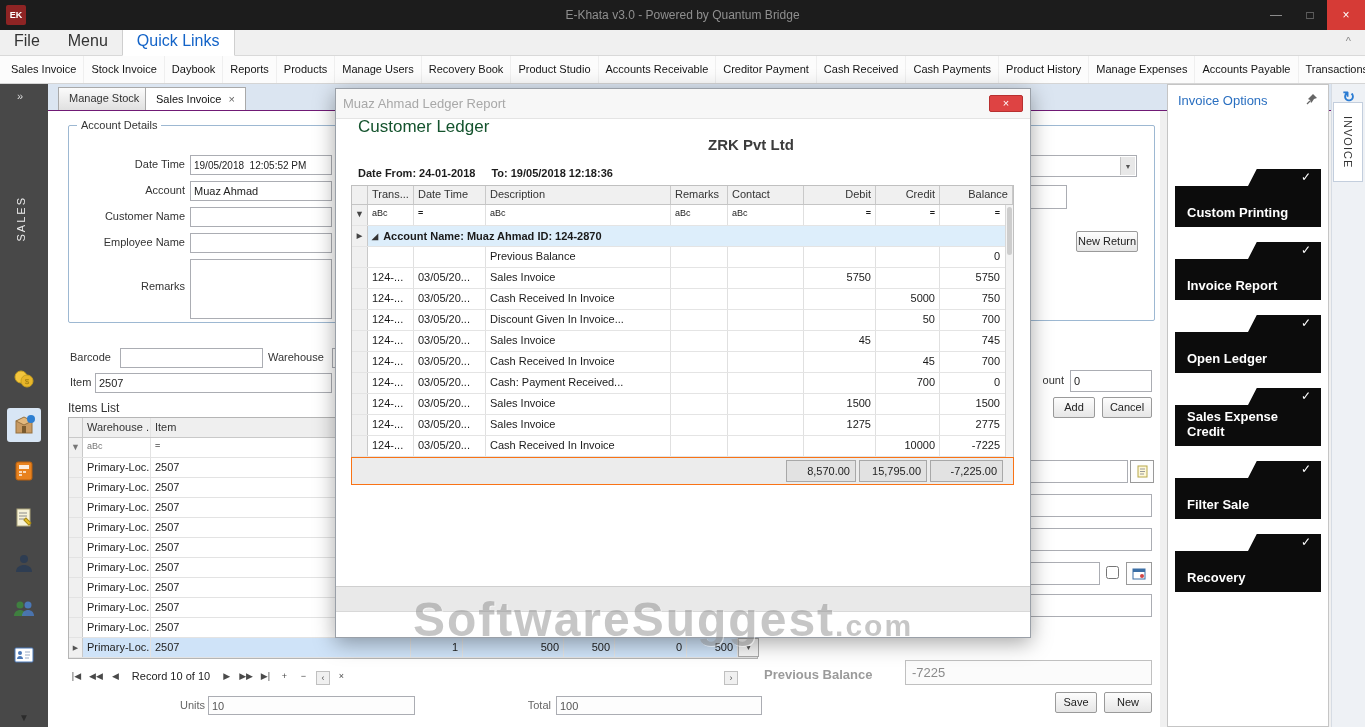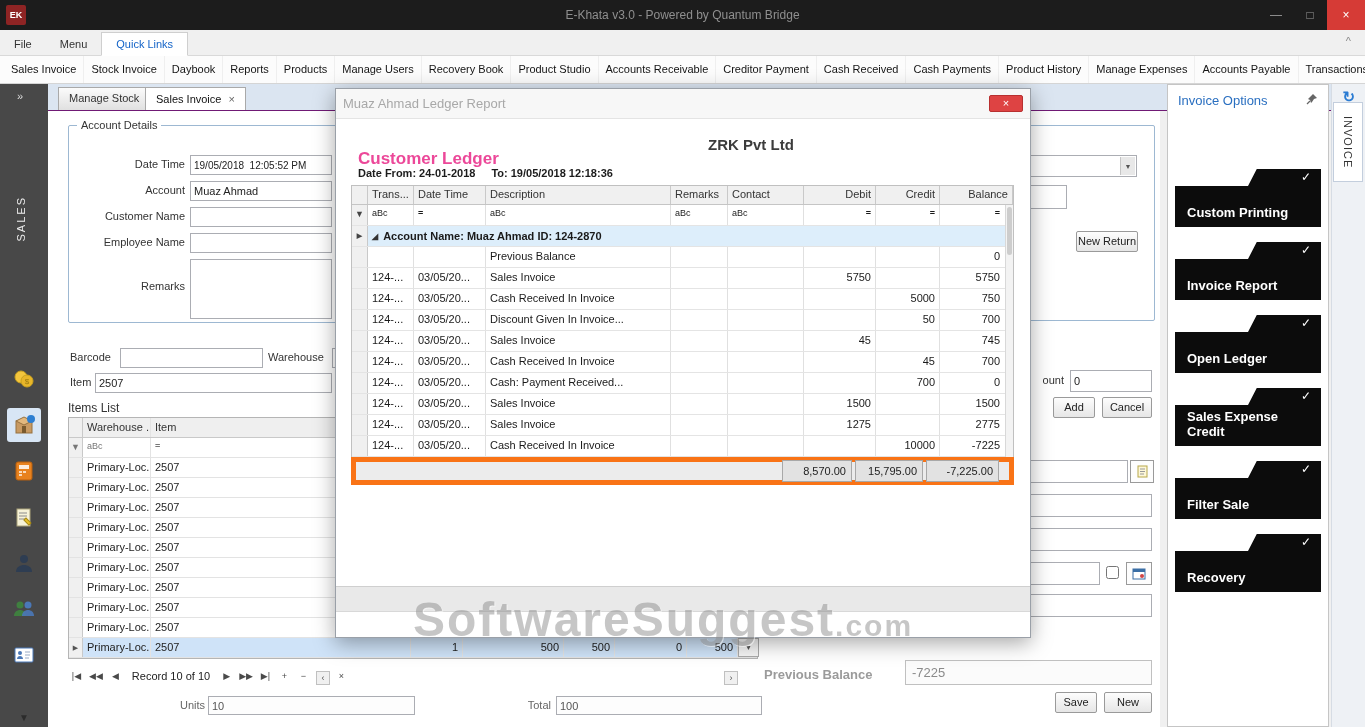--- a/index.html
+++ b/index.html
@@ -12,21 +12,21 @@
   .app-icon{width:20px;height:20px;margin-left:6px;background:#8e2424;color:#fff;font-size:9px;font-weight:bold;
             display:flex;align-items:center;justify-content:center;border-radius:2px}
   .tb-title{position:absolute;left:0;right:0;text-align:center;color:#8f8f8f;font-size:12px;pointer-events:none}
   .win-btns{position:absolute;right:0;top:0;height:30px;display:flex}
   .win-btn{width:34px;height:30px;color:#9a9a9a;display:flex;align-items:center;justify-content:center;font-size:12px}
   .win-btn.close{background:#d63b36;color:#fff;width:38px}
 
   
   .menubar{position:absolute;left:0;top:30px;right:0;height:26px;background:#f0f0f0;border-bottom:1px solid #d9d9d9;
            display:flex;align-items:flex-end;z-index:9}
-  .menu-tab{padding:5px 14px 5px;font-size:11px;color:#333}
+  .menu-tab{padding:5px 14px 5px;font-size:16px;color:#333}
   .menu-tab.active{background:#fff;border:1px solid #cfcfcf;border-bottom:1px solid #fff;color:#1464c8;margin-bottom:-1px}
   .menubar-chevron{position:absolute;right:14px;top:5px;color:#888;font-size:11px}
 
   
   .toolbar{position:absolute;left:0;top:56px;right:0;height:28px;background:#fcfcfc;border-bottom:1px solid #d5d5d5;
            display:flex;align-items:center;padding-left:4px;z-index:9}
   .tb-item{padding:0 7px;font-size:11px;color:#141414;line-height:27px;white-space:nowrap;border-right:1px solid #efefef}
 
   
   .sidebar{position:absolute;left:0;top:84px;bottom:0;width:48px;background:#484848;z-index:6}
@@ -112,42 +112,42 @@
   .inv-btn .chk{position:absolute;top:1px;right:10px;color:#fff;font-size:12px}
   .inv-label{position:absolute;left:12px;bottom:7px;right:6px;color:#fff;font-weight:bold;font-size:13px;line-height:15px}
 
   
   .dialog{position:absolute;left:335px;top:88px;width:696px;height:550px;background:#fff;border:1px solid #9aa0a8;
           box-shadow:0 5px 20px rgba(0,0,0,.35);z-index:40}
   .dlg-titlebar{height:30px;background:#f7f7f7;border-bottom:1px solid #e4e4e4;display:flex;align-items:center;padding:0 7px}
   .dlg-title-text{color:#a8a8a8;font-size:13px}
   .dlg-close{margin-left:auto;width:34px;height:17px;background:#de4343;border:1px solid #b83030;border-radius:2px;
              color:#fff;font-size:11px;text-align:center;line-height:14px}
-  .dlg-h1{position:absolute;left:22px;top:60px;font-size:17px;font-weight:bold;color:#ec4899}
+  .dlg-h1{position:absolute;left:22px;top:28px;font-size:17px;font-weight:normal;color:#14532d}
   .dlg-h2{position:absolute;left:372px;top:47px;font-size:15px;font-weight:bold;color:#3c3c3c}
   .dlg-dates{position:absolute;left:22px;top:78px;font-size:11px;font-weight:bold;color:#1c1c1c;display:flex;gap:16px}
 
   .lgrid{position:absolute;left:15px;top:96px;width:663px;border:1px solid #c0c0c0;background:#fff}
   .lrow{display:flex;height:21px;border-bottom:1px solid #e4e4e4;background:#fff}
   .lrow.head{height:19px;background:#f0f0f0;border-bottom:1px solid #c5c5c5}
   .lrow.filter .lcell{font-size:9px}
   .lrow.group{background:#ddeefb;font-weight:bold}
   .lcell{border-right:1px solid #e0e0e0;padding:3px 4px;white-space:nowrap;overflow:hidden;font-size:11px;color:#1a1a1a}
   .lrow.head .lcell{padding:2px 4px;color:#333;border-right:1px solid #c9c9c9}
   .lcell.ind{width:16px;flex:none;background:#f0f0f0;border-right:1px solid #c9c9c9;padding:0;text-align:center;
              font-size:7px;color:#444;line-height:19px}
   .lc0{width:46px;flex:none}.lc1{width:72px;flex:none}.lc2{width:185px;flex:none}
   .lc3{width:57px;flex:none}.lc4{width:76px;flex:none}
   .lc5{width:72px;flex:none;text-align:right}.lc6{width:64px;flex:none;text-align:right}
   .lc7{width:72px;flex:1;text-align:right;padding-right:12px}
   .grp{flex:1;display:flex;align-items:center;gap:5px}
   .exp{font-size:8px;color:#333}
   .lvscroll{position:absolute;right:0;top:19px;bottom:0;width:8px;background:#f3f3f3;border-left:1px solid #d8d8d8}
   .lvthumb{margin:2px 1px;height:48px;background:#cdcdcd;border-radius:3px}
-  .lsummary{position:absolute;left:15px;top:368px;width:663px;height:28px;background:#ececec;border:5px solid #f97316;
+  .lsummary{position:absolute;left:15px;top:368px;width:663px;height:28px;background:#ececec;border:1px solid #f97316;
             display:flex;align-items:center;justify-content:flex-end;gap:3px;padding-right:10px}
   .sum-box{height:22px;border:1px solid #a8a8a8;background:#e2e2e2;font-size:11px;line-height:20px;text-align:right;padding:0 5px}
   .dlg-footer{position:absolute;left:0;right:0;top:497px;height:26px;background:#e9e9e9;border-top:1px solid #cfcfcf;
               border-bottom:1px solid #d8d8d8}
 
   
   .watermark{position:absolute;left:413px;top:592px;z-index:60;white-space:nowrap;color:#8f8f8f;opacity:.5;
              font-weight:bold;letter-spacing:2px;text-shadow:1px 1px 0 #fff;pointer-events:none}
   .wm-main{font-size:48px}
   .wm-suffix{font-size:30px}

